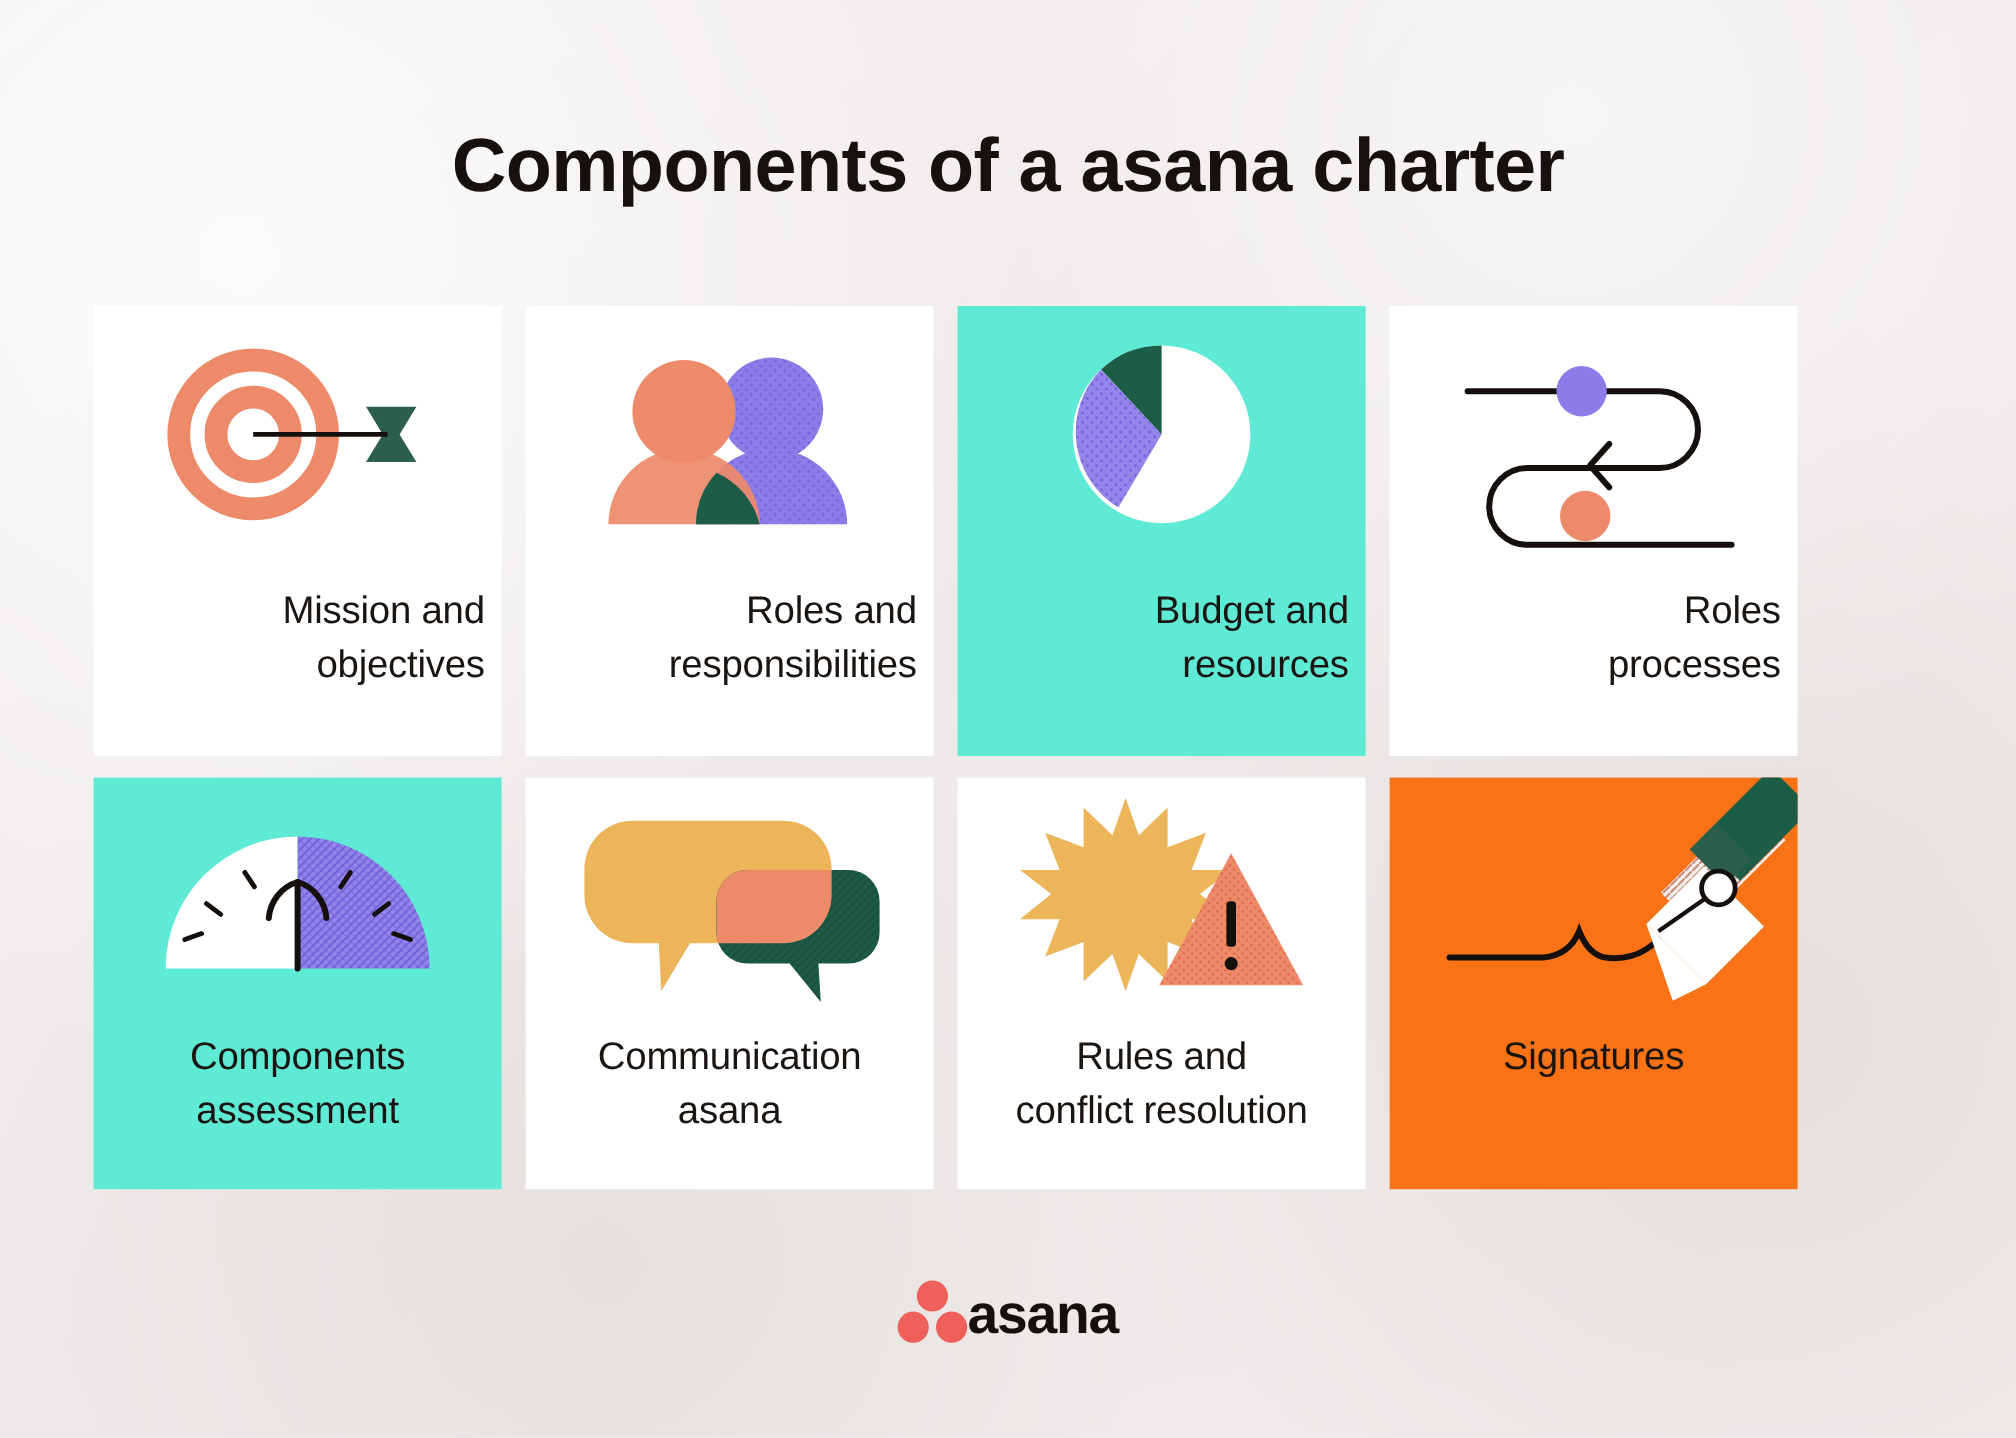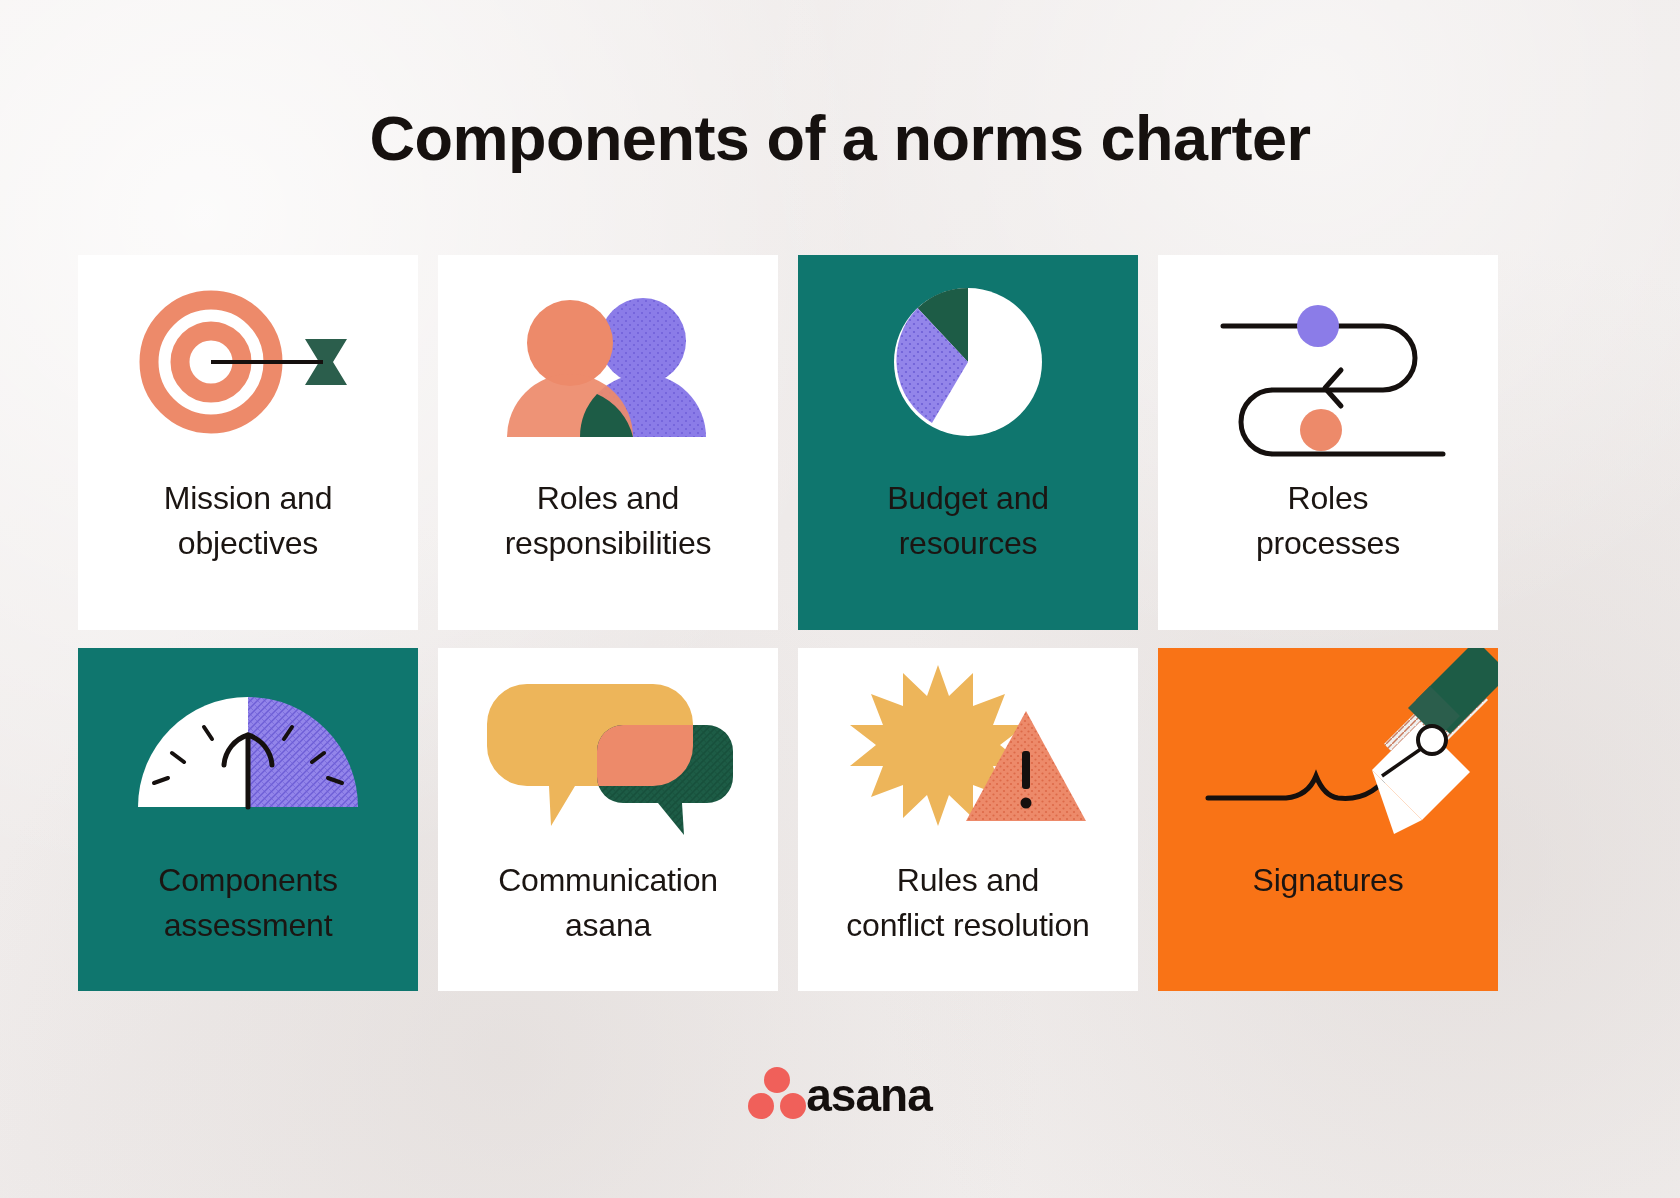--- a/index.html
+++ b/index.html
@@ -65,21 +65,21 @@
 
   .card {
     position: relative;
     background: #ffffff;
     overflow: hidden;
     display: flex;
     flex-direction: column;
     align-items: center;
   }
   .card.accent-yellow { background: #eeb košer; }
-  .card.accent-yellow { background: #0f766e; }
+  .card.accent-yellow { background: #5eead4; }
   .card.accent-salmon { background: #f97316; }
 
   .card-art {
     position: relative;
     width: 100%;
     flex: 0 0 auto;
     display: flex;
     align-items: center;
     justify-content: center;
   }
@@ -89,21 +89,21 @@
   .card-label {
     width: 100%;
     text-align: center;
     font-size: 32px;
     line-height: 1.42;
     color: #1b1512;
     font-weight: 400;
     letter-spacing: -0.2px;
     padding: 0 14px;
   }
-  .row1 .card-label { margin-top: 8px; }
+  .row1 .card-label { margin-top: 18px; text-align: right; }
   .row2 .card-label { margin-top: 10px; }
 
   
   .footer {
     position: absolute;
     left: 0;
     bottom: 78px;
     width: 1680px;
     display: flex;
     align-items: center;
@@ -122,21 +122,21 @@
   }
 
   svg { display: block; overflow: visible; }
 </style>
 </head>
 <body>
 
 <div class="page">
   <div class="bg-texture"></div>
 
-  <h1 class="title">Components of a norms charter</h1>
+  <h1 class="title">Components of a asana charter</h1>
 
   <div class="grid">
 
     <div class="card row1">
       <div class="card-art">
         <svg width="230" height="150" viewBox="0 0 230 150" aria-hidden="true">
           <circle cx="78" cy="75" r="62" fill="none" stroke="#ed8a6a" stroke-width="19"></circle>
           <circle cx="78" cy="75" r="31" fill="none" stroke="#ed8a6a" stroke-width="19"></circle>
           <path d="M172 52 L214 52 L200 75 L214 98 L172 98 L186 75 Z" fill="#2b5e4c"></path>
           <line x1="78" y1="75" x2="190" y2="75" stroke="#15100e" stroke-width="4"></line>

